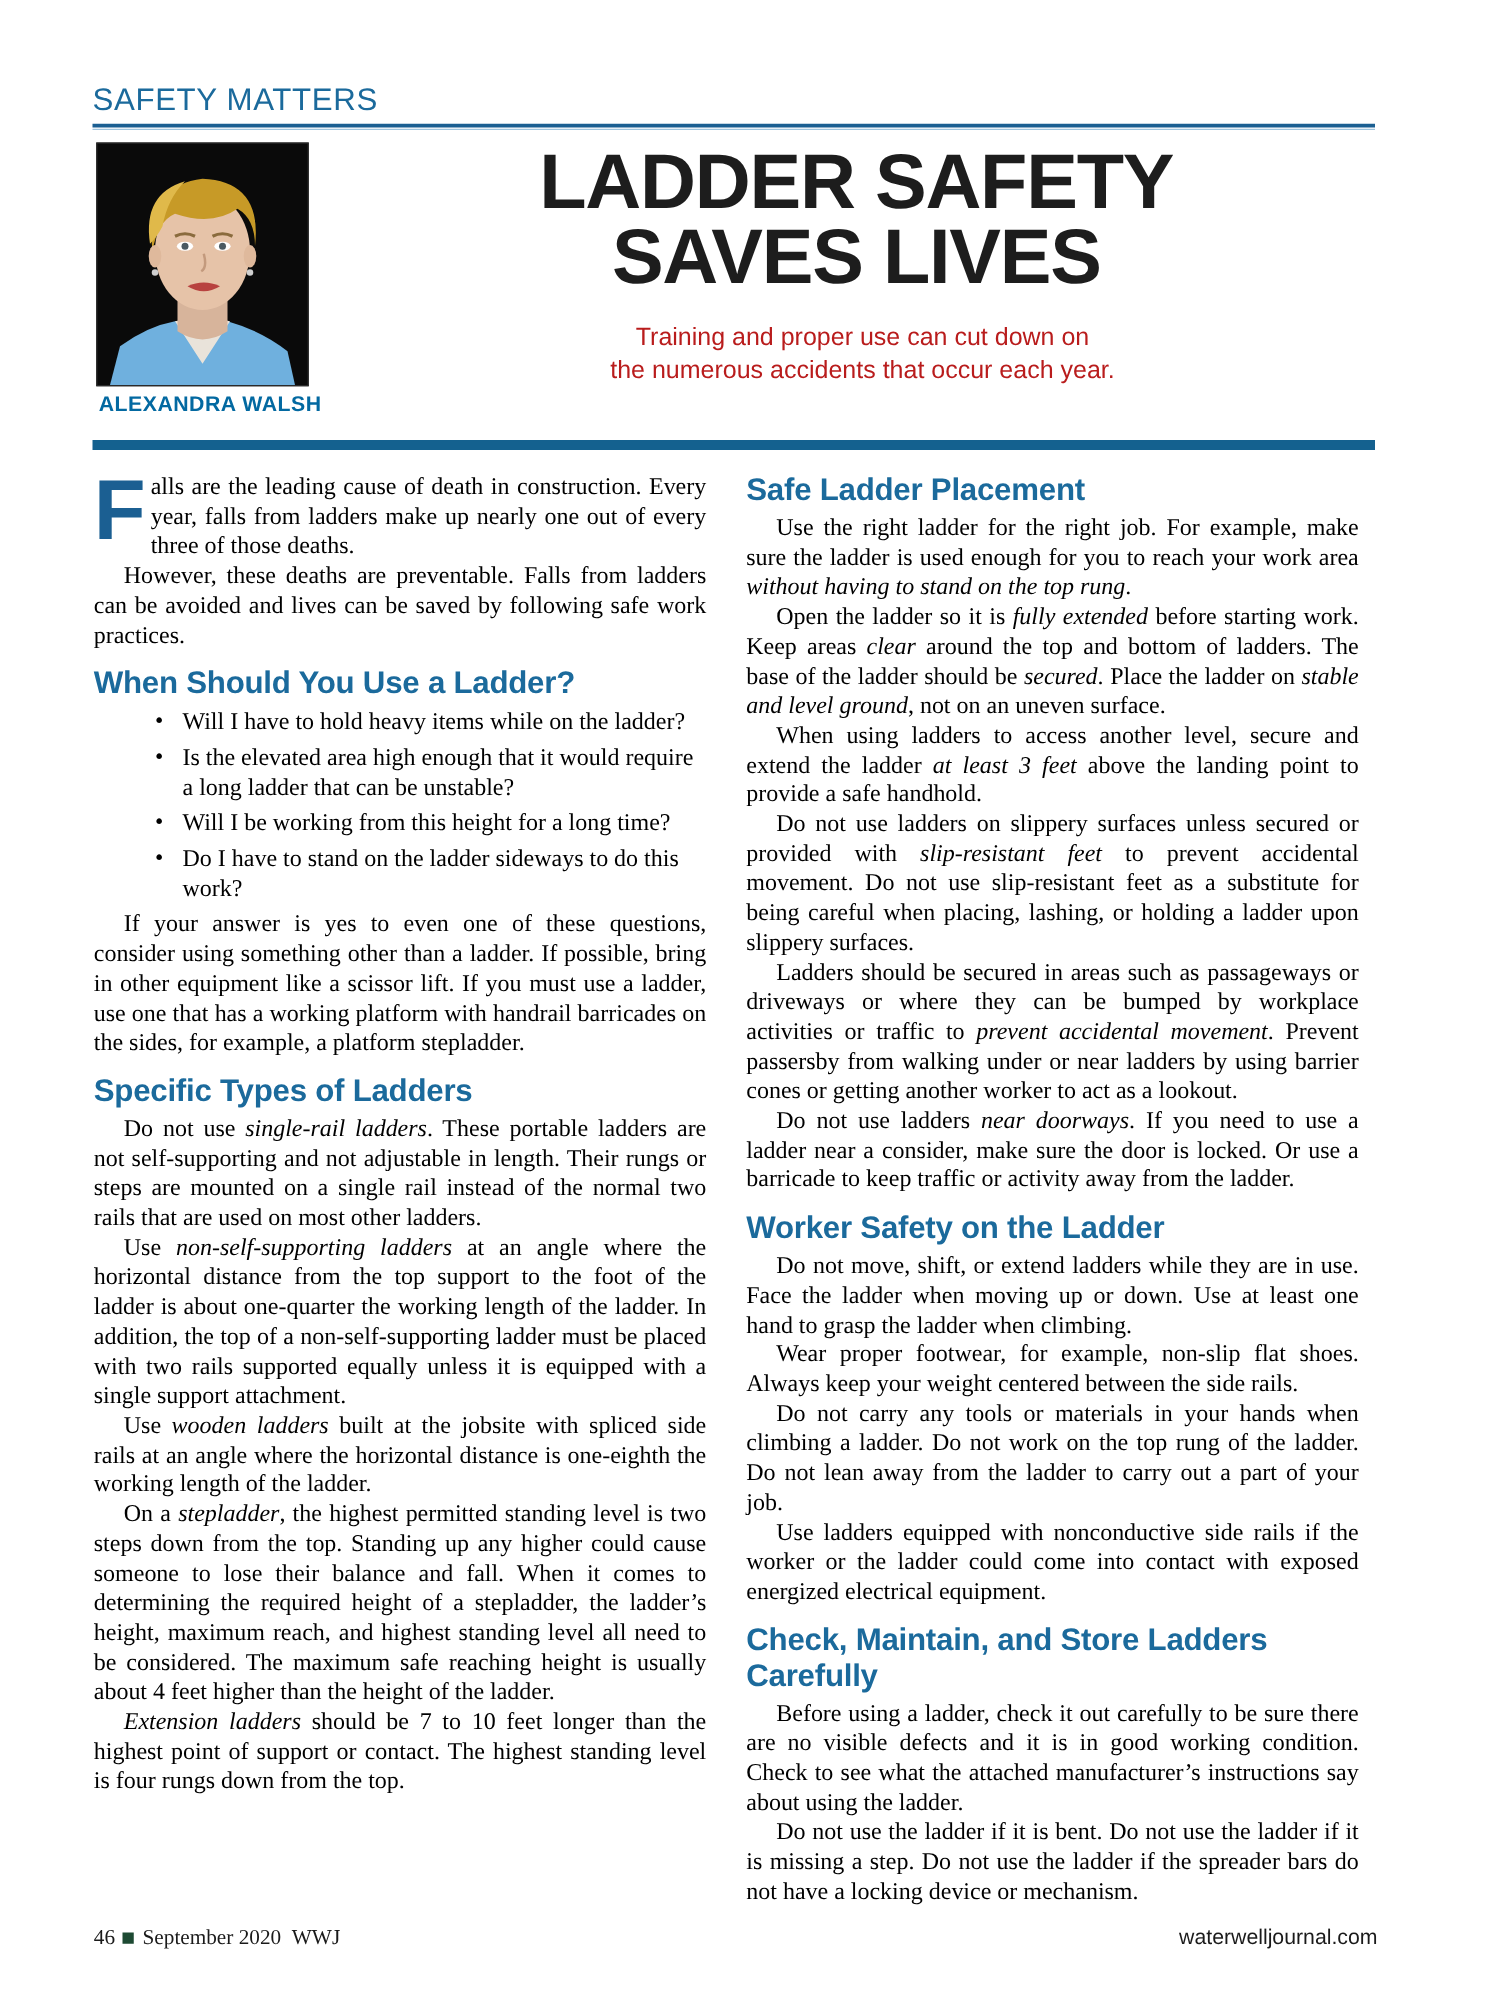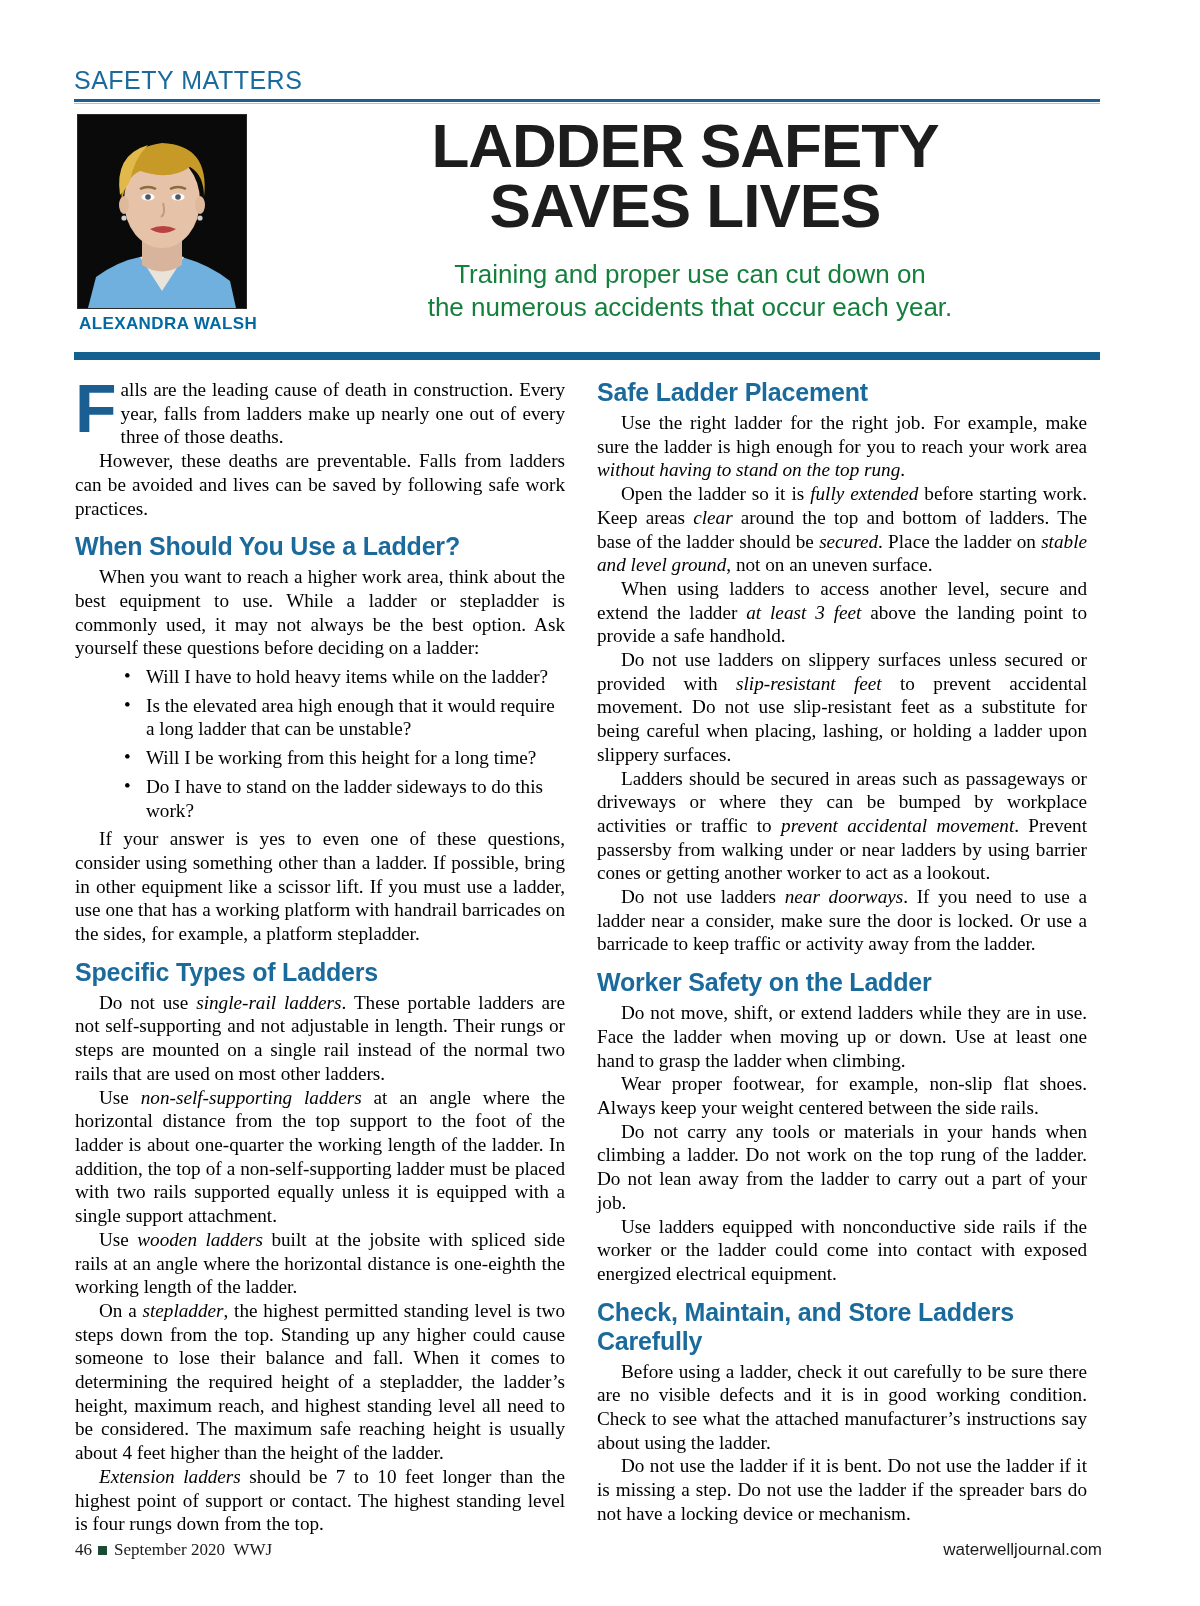--- a/index.html
+++ b/index.html
@@ -94,23 +94,23 @@
   }
   .headline .l2 { display:block; }
 
   .deck {
     position: absolute;
     left: 300px;
     top: 258px;
     width: 780px;
     text-align: center;
     font-family: "Liberation Sans", sans-serif;
-    font-size: 26px;
+    font-size: 20px;
     line-height: 1.28;
-    color: #15803d;
+    color: #b91c1c;
     font-weight: 400;
   }
 
   .rule-thick {
     position: absolute;
     left: 74px;
     top: 352px;
     width: 1026px;
     height: 8px;
     background: #14618f;
@@ -271,21 +271,20 @@
 
   <div class="col col-left">
 
     <div class="dropcap-wrap">
       <span class="dropcap">F</span>
       <p class="first-para">alls are the leading cause of death in construction. Every year, falls from ladders make up nearly one out of every three of those deaths.</p>
     </div>
     <p>However, these deaths are preventable. Falls from ladders can be avoided and lives can be saved by following safe work practices.</p>
 
     <h2 class="section">When Should You Use a Ladder?</h2>
-    <p>When you want to reach a higher work area, think about the best equipment to use. While a ladder or stepladder is commonly used, it may not always be the best option. Ask yourself these questions before deciding on a ladder:</p>
 
     <ul class="qlist">
       <li>Will I have to hold heavy items while on the ladder?</li>
       <li>Is the elevated area high enough that it would require a long ladder that can be unstable?</li>
       <li>Will I be working from this height for a long time?</li>
       <li>Do I have to stand on the ladder sideways to do this work?</li>
     </ul>
 
     <p>If your answer is yes to even one of these questions, consider using something other than a ladder. If possible, bring in other equipment like a scissor lift. If you must use a ladder, use one that has a working platform with handrail barricades on the sides, for example, a platform stepladder.</p>
 
@@ -299,21 +298,21 @@
 
     <p><span>On a </span><em>stepladder</em><span>, the highest permitted standing level is two steps down from the top. Standing up any higher could cause someone to lose their balance and fall. When it comes to determining the required height of a stepladder, the ladder’s height, maximum reach, and highest standing level all need to be considered. The maximum safe reaching height is usually about 4 feet higher than the height of the ladder.</span></p>
 
     <p><em>Extension ladders</em><span> should be 7 to 10 feet longer than the highest point of support or contact. The highest standing level is four rungs down from the top.</span></p>
   </div>
 
   <div class="col col-right">
 
     <h2 class="section first">Safe Ladder Placement</h2>
 
-    <p><span>Use the right ladder for the right job. For example, make sure the ladder is high enough for you to reach your work area </span><em>without having to stand on the top rung</em><span>.</span></p>
+    <p><span>Use the right ladder for the right job. For example, make sure the ladder is used enough for you to reach your work area </span><em>without having to stand on the top rung</em><span>.</span></p>
 
     <p><span>Open the ladder so it is </span><em>fully extended</em><span> before starting work. Keep areas </span><em>clear</em><span> around the top and bottom of ladders. The base of the ladder should be </span><em>secured</em><span>. Place the ladder on </span><em>stable and level ground</em><span>, not on an uneven surface.</span></p>
 
     <p><span>When using ladders to access another level, secure and extend the ladder </span><em>at least 3 feet</em><span> above the landing point to provide a safe handhold.</span></p>
 
     <p><span>Do not use ladders on slippery surfaces unless secured or provided with </span><em>slip-resistant feet</em><span> to prevent accidental movement. Do not use slip-resistant feet as a substitute for being careful when placing, lashing, or holding a ladder upon slippery surfaces.</span></p>
 
     <p><span>Ladders should be secured in areas such as passageways or driveways or where they can be bumped by workplace activities or traffic to </span><em>prevent accidental movement</em><span>. Prevent passersby from walking under or near ladders by using barrier cones or getting another worker to act as a lookout.</span></p>
 
     <p><span>Do not use ladders </span><em>near doorways</em><span>. If you need to use a ladder near a consider, make sure the door is locked. Or use a barricade to keep traffic or activity away from the ladder.</span></p>

